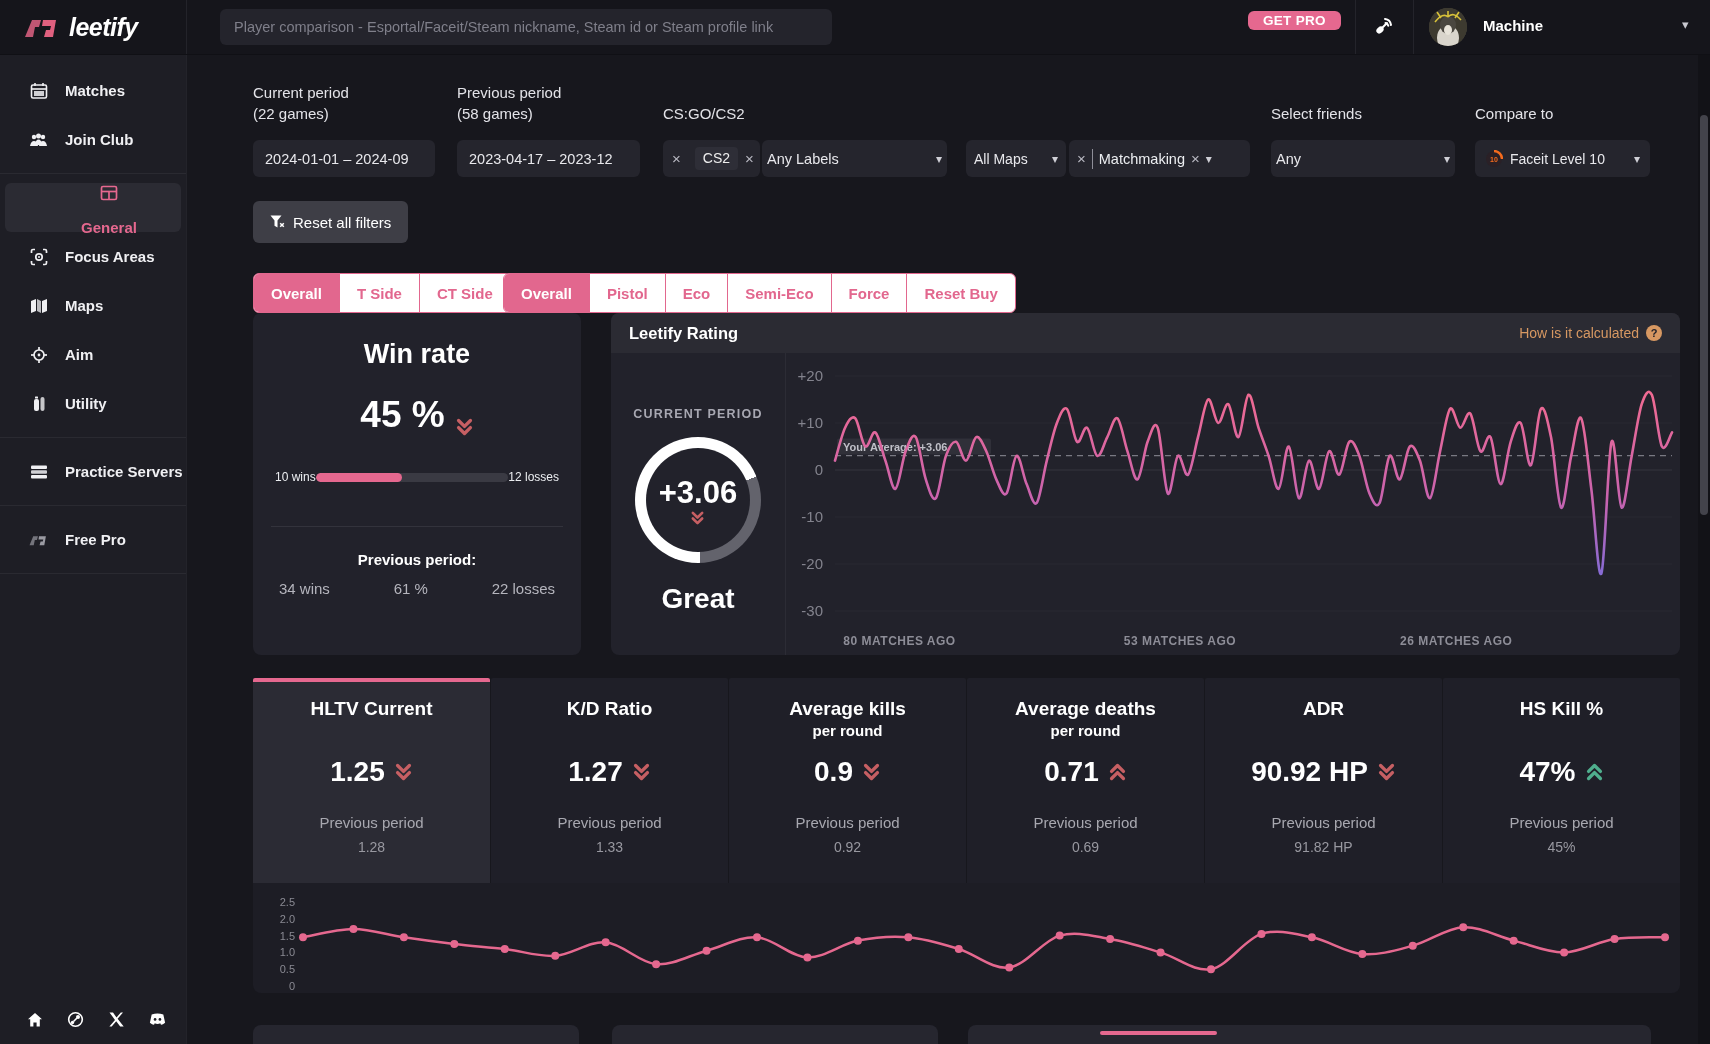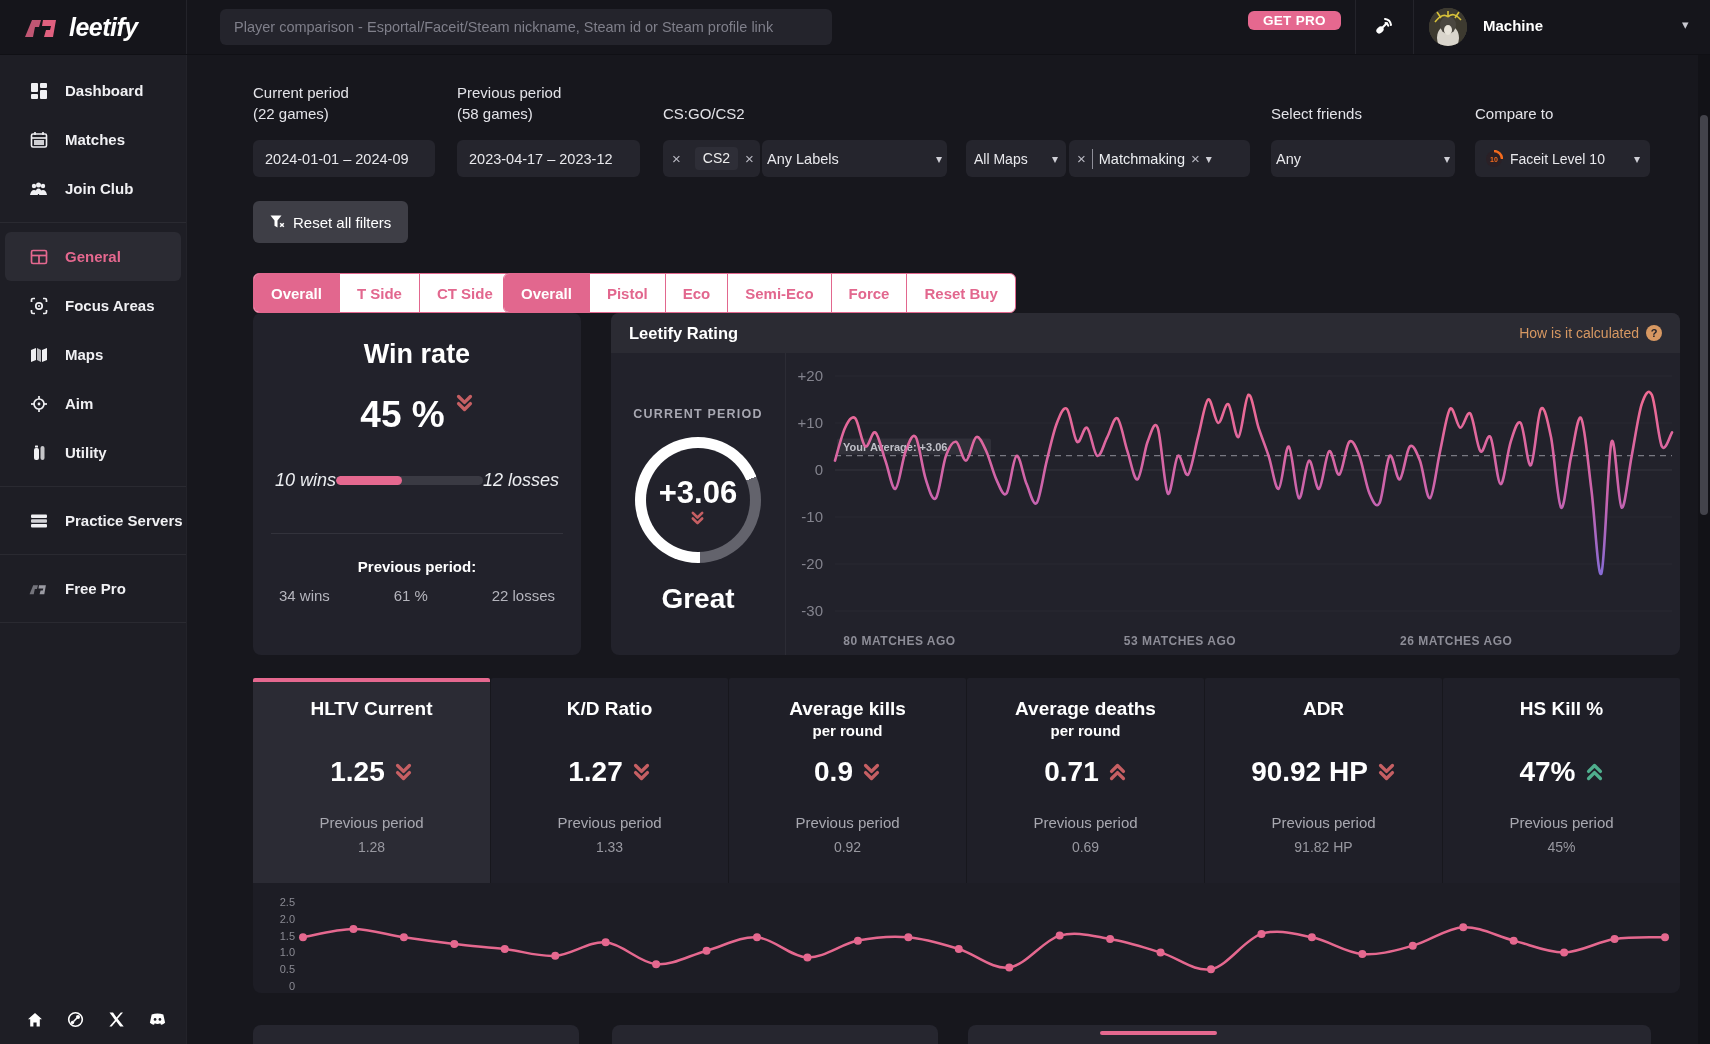--- a/index.html
+++ b/index.html
@@ -17,21 +17,21 @@
           color:#fff;font-weight:bold;font-size:13.5px;letter-spacing:.3px;cursor:pointer;font-family:"Liberation Sans",sans-serif;}
   .tb-div{position:absolute;top:0;width:1px;height:54px;background:#24242b;}
   .radar-btn{position:absolute;left:1366px;top:12px;width:34px;height:30px;display:flex;align-items:center;justify-content:center;color:#fff;}
   .avatar{position:absolute;left:1429px;top:8px;width:38px;height:38px;border-radius:50%;overflow:hidden;background:#4a463c;}
   .uname{position:absolute;left:1483px;top:17px;color:#fff;font-weight:bold;font-size:15px;}
   .u-caret{position:absolute;left:1682px;top:17px;color:#c9c9d0;font-size:13px;}
   
   .sidebar{position:absolute;top:54px;left:0;width:187px;bottom:0;background:#1e1e25;border-right:1px solid #23232a;box-sizing:border-box;}
   .side-item{height:49px;display:flex;align-items:center;gap:17px;padding-left:29px;color:#f0f0f3;font-size:15px;font-weight:600;cursor:pointer;}
   .side-item .ic{width:19px;height:19px;flex:0 0 19px;display:flex;align-items:center;justify-content:center;}
-  .side-item.active{background:#2b2b33;color:#e5688f;margin:0 5px;padding-left:24px;border-radius:6px;}
+  .side-item.active{background:#2b2b33;color:#e5688f;margin:0 5px;padding-left:32px;border-radius:6px;flex-direction:column;}
   .side-div{height:1px;background:#2a2a31;margin:9px 0;}
   .side-gap{height:12px;}
   .socials{position:absolute;left:26px;bottom:16px;display:flex;gap:24px;align-items:center;color:#fff;}
   .socials .sic{width:17px;height:17px;display:flex;align-items:center;justify-content:center;cursor:pointer;}
   
   .main{position:absolute;left:188px;top:54px;right:0;bottom:0;background:#17171d;}
   .flabel{color:#e3e3e8;font-size:15px;line-height:21px;position:absolute;}
   .finput{position:absolute;height:37px;background:#25252d;border:none;border-radius:6px;color:#e8e8ec;font-size:14.5px;
           padding:0 12px;box-sizing:border-box;outline:none;font-family:"Liberation Sans",sans-serif;width:100%;}
   .fsel{position:absolute;height:37px;background:#25252d;border-radius:6px;color:#e8e8ec;font-size:14.5px;display:flex;
@@ -48,22 +48,22 @@
   
   .tabgroup{position:absolute;top:219px;height:38px;display:flex;border:1px solid #e2678e;border-radius:6px;overflow:hidden;background:#ffffff;}
   .tab{display:flex;align-items:center;justify-content:center;padding:0 17px;color:#e2678e;font-weight:bold;font-size:15px;
        border-left:1px solid #e2678e;cursor:pointer;white-space:nowrap;}
   .tab:first-child{border-left:none;}
   .tab.active{background:#e2678e;color:#fff;}
   
   .card{position:absolute;background:#22222b;border-radius:8px;}
   .winrate{left:65px;top:259px;width:328px;height:342px;text-align:center;}
   .wr-title{color:#fff;font-size:27px;font-weight:bold;margin-top:26px;}
-  .wr-value{color:#fff;font-size:37px;font-weight:bold;margin-top:24px;display:flex;align-items:flex-start;justify-content:center;gap:10px;}
-  .wr-barrow{display:flex;align-items:center;gap:0;padding:0 22px;margin-top:34px;color:#eceef1;font-size:18px;font-style:italic;}
+  .wr-value{color:#fff;font-size:37px;font-weight:bold;margin-top:24px;display:flex;align-items:flex-end;justify-content:center;gap:10px;}
+  .wr-barrow{display:flex;align-items:center;gap:0;padding:0 22px;margin-top:34px;color:#eceef1;font-size:12px;}
   .wr-track{flex:1;height:9px;background:#3a3a43;border-radius:5px;overflow:hidden;}
   .wr-fill{height:100%;background:#e5688f;border-radius:5px;}
   .wr-div{height:1px;background:#33333c;margin:42px 18px 0 18px;}
   .wr-prev-title{color:#fff;font-size:15px;font-weight:bold;margin-top:24px;}
   .wr-prev-row{display:flex;justify-content:space-between;padding:0 26px;margin-top:12px;color:#b5b5bd;font-size:15px;}
   
   .rating{left:423px;top:259px;width:1069px;height:342px;}
   .rt-header{height:40px;background:#2b2b33;border-radius:8px 8px 0 0;display:flex;align-items:center;padding:0 18px;box-sizing:border-box;}
   .rt-title{color:#fff;font-size:16.5px;font-weight:bold;flex:1;}
   .rt-how{color:#d79862;font-size:14px;display:flex;align-items:center;gap:7px;cursor:pointer;}
@@ -134,31 +134,20 @@
       <ellipse cx="19" cy="22" rx="4" ry="5" fill="#e8e4da"></ellipse>
       <path d="M6 14 Q14 4 19 9 M32 12 Q24 3 19 9 M19 9 L19 3 M12 10 L8 4 M26 10 L30 4" stroke="#d8c23a" stroke-width="1.6" fill="none"></path>
     </svg>
   </div>
   <span class="uname">Machine</span>
   <span class="u-caret">▾</span>
 </div>
 
 <div class="sidebar">
   <div class="side-gap"></div>
-  <div class="side-item">
-    <span class="ic">
-      <svg width="18" height="18" viewBox="0 0 18 18" fill="currentColor">
-        <rect x="1" y="1" width="7" height="9" rx="1"></rect>
-          <rect x="10" y="1" width="7" height="5" rx="1"></rect>
-        <rect x="10" y="8" width="7" height="9" rx="1"></rect>
-          <rect x="1" y="12" width="7" height="5" rx="1"></rect>
-      </svg>
-      </span>
-    <span>Dashboard</span>
-  </div>
   <div class="side-item">
     <span class="ic">
       <svg width="18" height="18" viewBox="0 0 18 18" fill="none" stroke="currentColor" stroke-width="1.6">
         <rect x="1.5" y="3" width="15" height="13" rx="1.5"></rect>
           <line x1="1.5" y1="7" x2="16.5" y2="7"></line>
         <line x1="5" y1="1" x2="5" y2="4"></line>
           <line x1="13" y1="1" x2="13" y2="4"></line>
         <rect x="4" y="9" width="10" height="5" fill="currentColor" stroke="none" opacity="0.85"></rect>
       </svg>
       </span>

